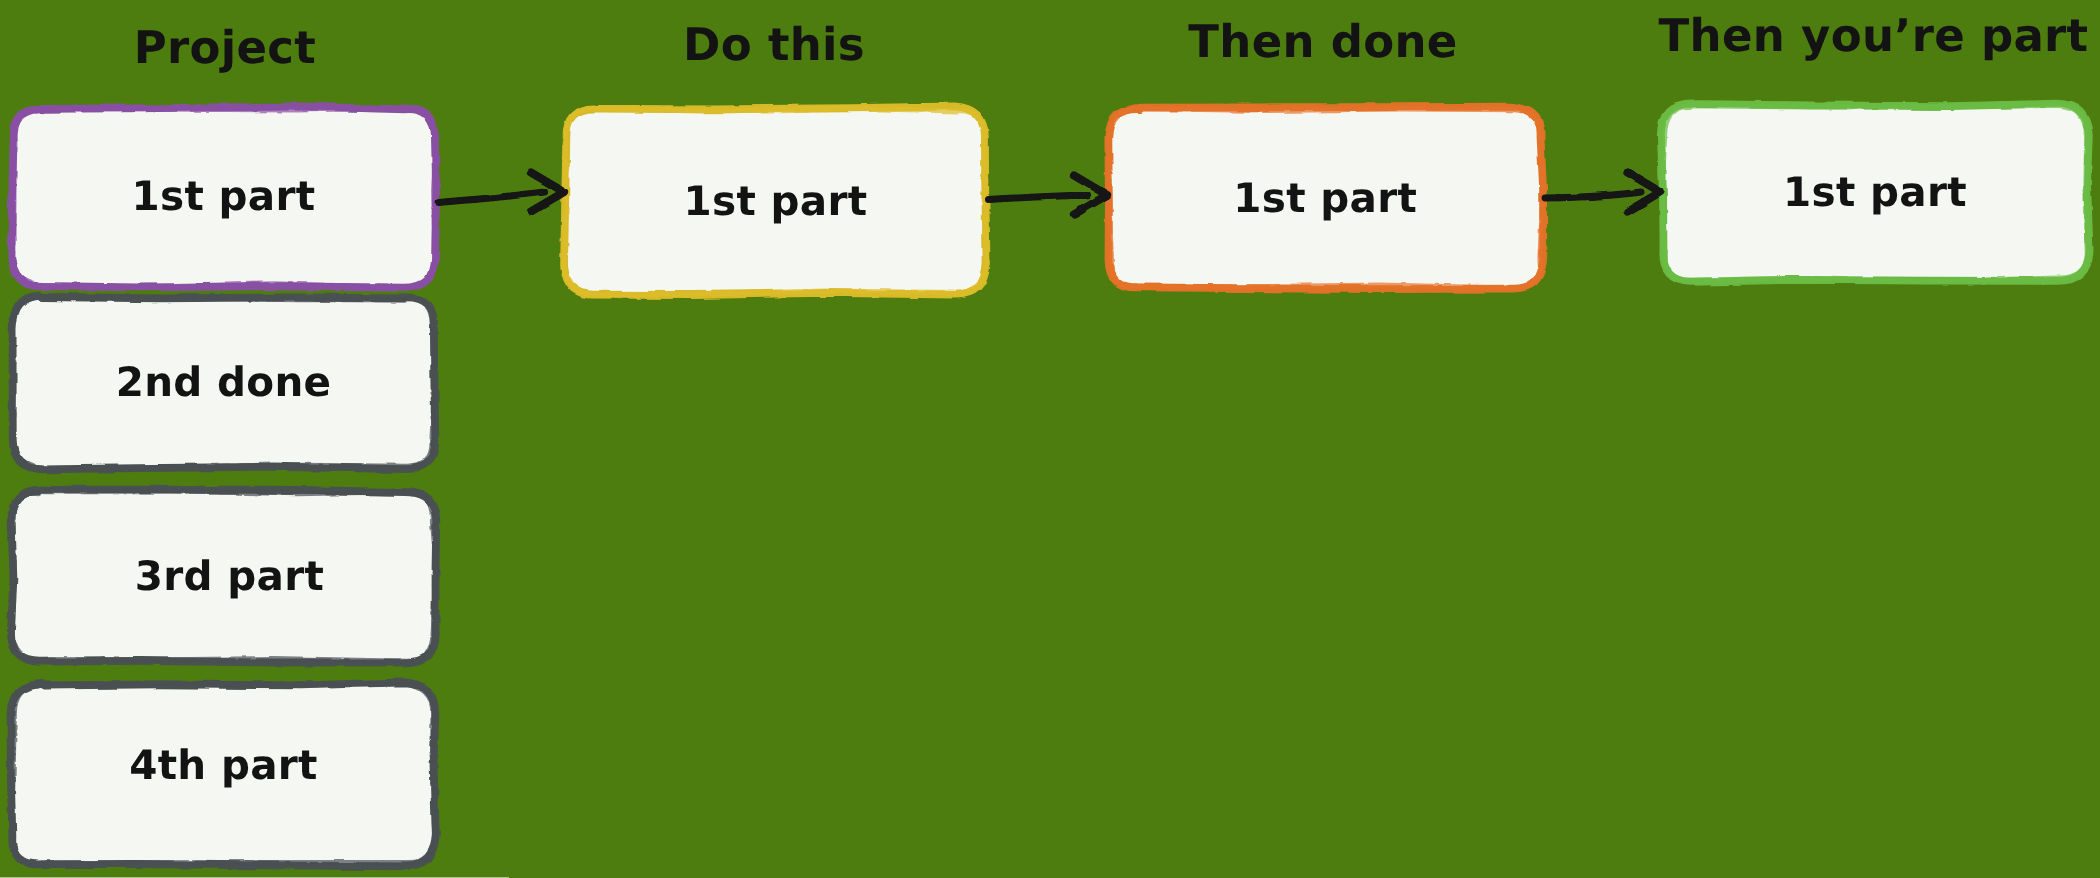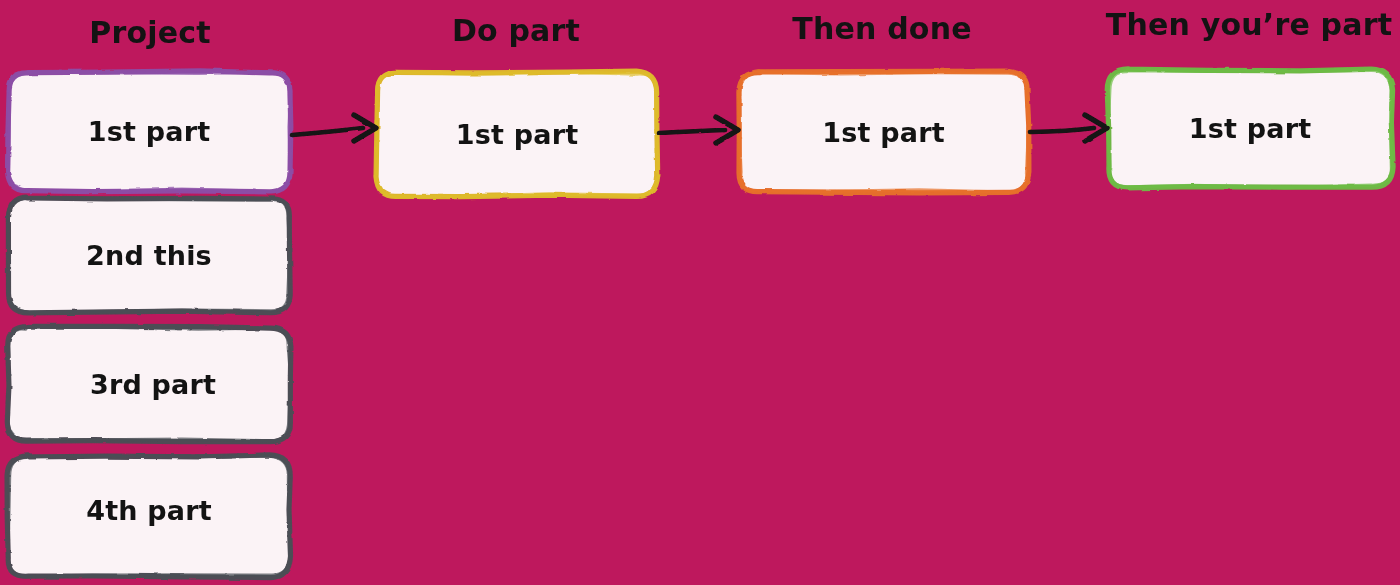--- a/index.html
+++ b/index.html
@@ -6,21 +6,21 @@
   * { margin:0; padding:0; box-sizing:border-box; }
   html, body {
     width:1400px; height:585px;
     background:#ffffff;
     font-family:"DejaVu Sans", sans-serif;
     overflow:hidden;
   }
   #canvas {
     position:relative;
     width:1400px; height:585px;
-    background:#be185d;
+    background:#4d7c0f;
   }
   svg#sketch {
     position:absolute; top:0; left:0;
     width:1400px; height:585px;
     pointer-events:none;
   }
   .col-header {
     position:absolute;
     text-align:center;
     font-family:"DejaVu Sans", sans-serif;
@@ -107,27 +107,27 @@
         </g>
         <g>
           <path d="M 1030 132 Q 1068.5 131.30561985596708 1094 128" fill="none" stroke="#131313" stroke-width="4.6" stroke-linecap="round" filter="url(#roughenArrow)"></path>
           <path d="M 1085 115 L 1107 128 L 1085 141" fill="none" stroke="#131313" stroke-width="5.4" stroke-linecap="round" stroke-linejoin="round" filter="url(#roughenArrow)"></path>
         </g>
       </g>
   </svg>
 
   <div id="headers-layer">
       <div class="col-header" style="left: 150px; top: 18px;">Project</div>
-      <div class="col-header" style="left: 516px; top: 16px;">Do part</div>
+      <div class="col-header" style="left: 516px; top: 16px;">Do this</div>
       <div class="col-header" style="left: 882px; top: 14px;">Then done</div>
       <div class="col-header" style="left: 1249px; top: 10px;">Then you’re part</div>
     </div>
   <div id="labels-layer">
       <div class="node-label" style="left: 8px; top: 72px; width: 282px; height: 119px;">1st part</div>
-      <div class="node-label" style="left: 8px; top: 198px; width: 282px; height: 114px;">2nd this</div>
+      <div class="node-label" style="left: 8px; top: 198px; width: 282px; height: 114px;">2nd done</div>
       <div class="node-label" style="left: 12px; top: 327px; width: 282px; height: 114px;">3rd part</div>
       <div class="node-label" style="left: 8px; top: 450px; width: 282px; height: 121px;">4th part</div>
       <div class="node-label" style="left: 377px; top: 72px; width: 280px; height: 124px;">1st part</div>
       <div class="node-label" style="left: 739px; top: 72px; width: 289px; height: 120px;">1st part</div>
       <div class="node-label" style="left: 1108px; top: 70px; width: 284px; height: 117px;">1st part</div>
     </div>
 
 </div>
 
 </body></html>

